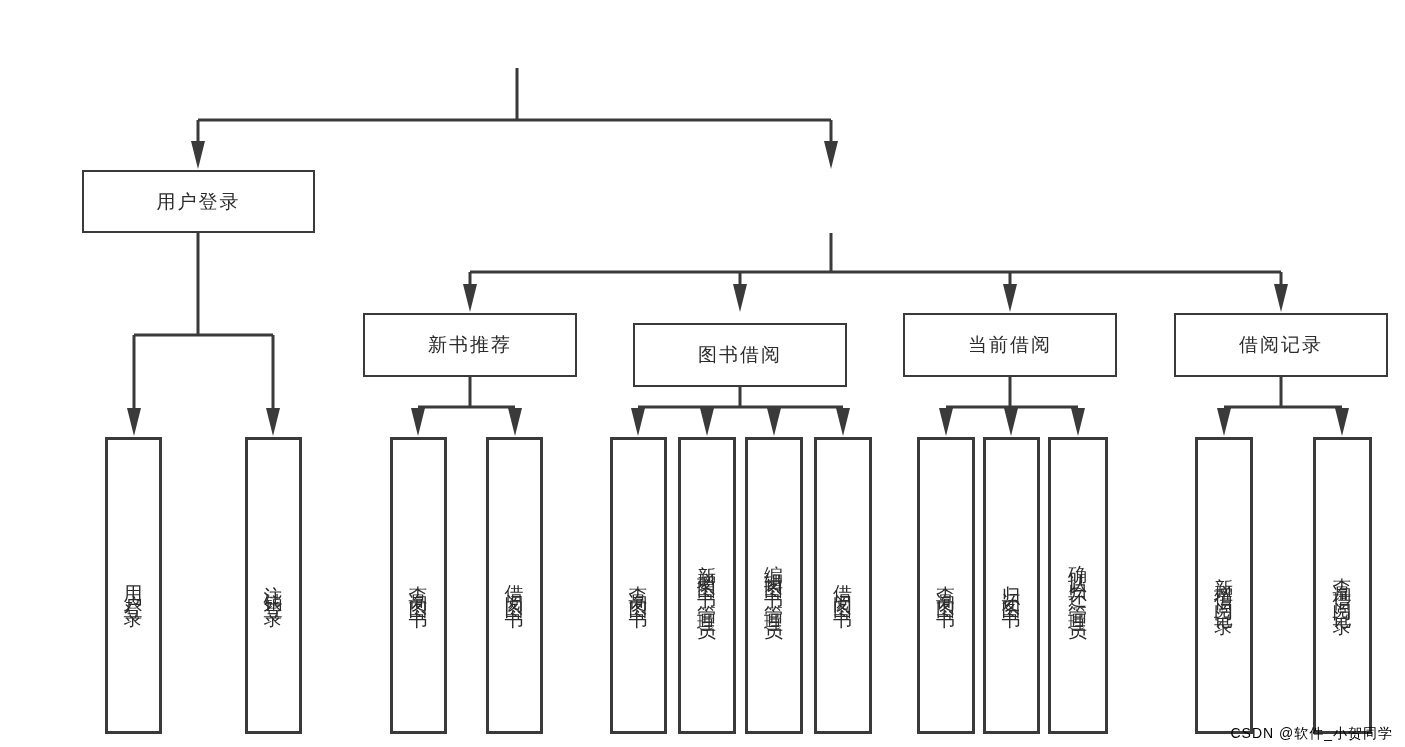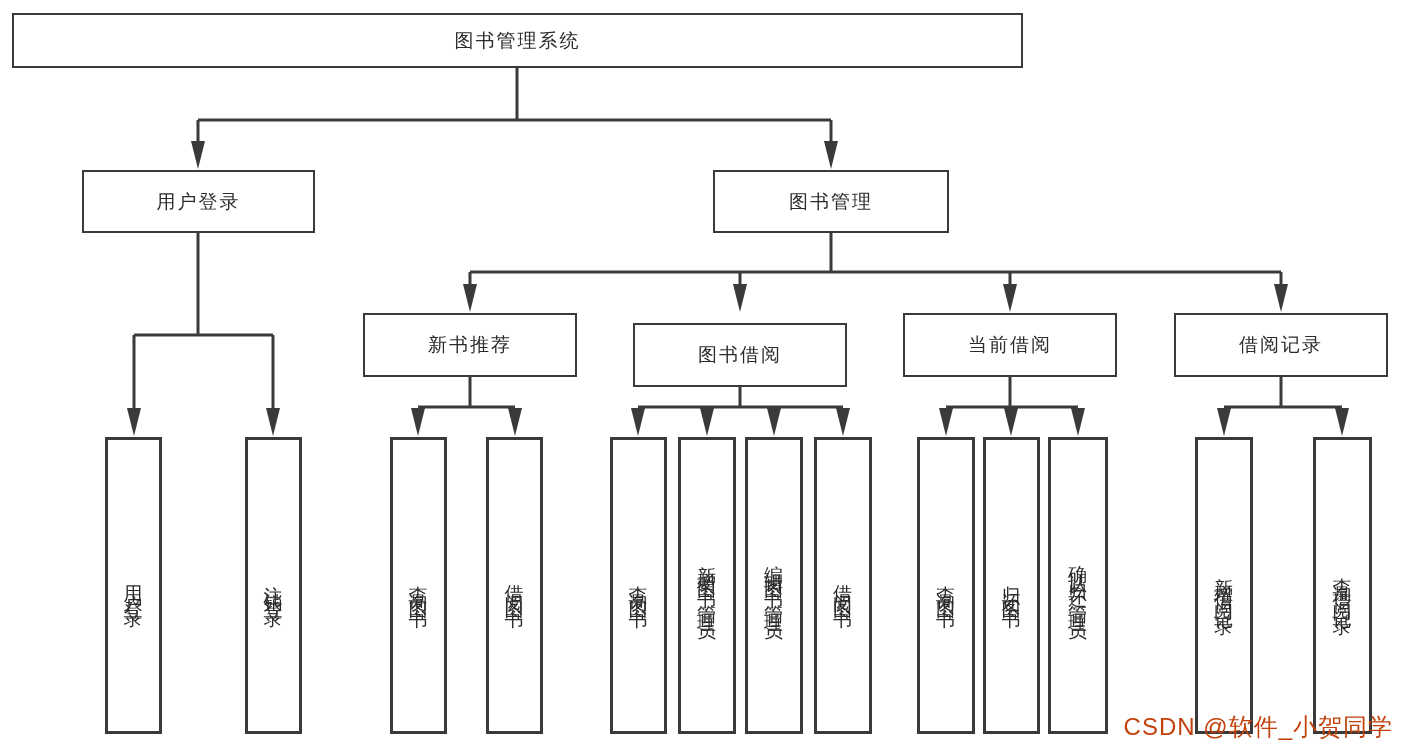--- a/index.html
+++ b/index.html
@@ -44,23 +44,23 @@
     writing-mode: vertical-rl;
     text-orientation: upright;
     font-size: 19px;
     letter-spacing: 8px;
     line-height: 1;
   }
   .watermark {
     position: absolute;
     right: 12px;
     bottom: 4px;
-    font-size: 24px;
+    font-size: 14px;
     letter-spacing: 1px;
-    color: #c2410c;
+    color: #000000;
     z-index: 5;
     white-space: nowrap;
     margin-left: 29px;
   }
 </style>
 </head>
 <body>
 
 <div class="stage">
 
@@ -104,29 +104,23 @@
 
       <polygon points="939,408 953,408 946,436"></polygon>
       <polygon points="1004,408 1018,408 1011,436"></polygon>
       <polygon points="1071,408 1085,408 1078,436"></polygon>
 
       <polygon points="1217,408 1231,408 1224,436"></polygon>
       <polygon points="1335,408 1349,408 1342,436"></polygon>
     </g>
   </svg>
 
-  <div class="box h" style="left:12px; top:13px; width:1011px; height:55px;">
-    <span>图书管理系统</span>
-  </div>
 
   <div class="box h" style="left:82px; top:170px; width:233px; height:63px;">
     <span>用户登录</span>
-  </div>
-  <div class="box h" style="left:713px; top:170px; width:236px; height:63px;">
-    <span>图书管理</span>
   </div>
 
   <div class="box h" style="left:363px; top:313px; width:214px; height:64px;font-family:Liberation Serif, serif;">
     <span>新书推荐</span>
   </div>
   <div class="box h" style="left:633px; top:313px; width:214px; height:64px;margin-top:10px;">
     <span>图书借阅</span>
   </div>
   <div class="box h" style="left:903px; top:313px; width:214px; height:64px;">
     <span>当前借阅</span>

